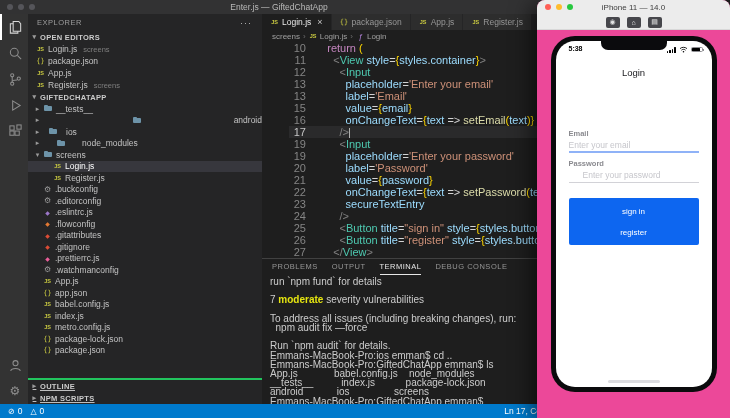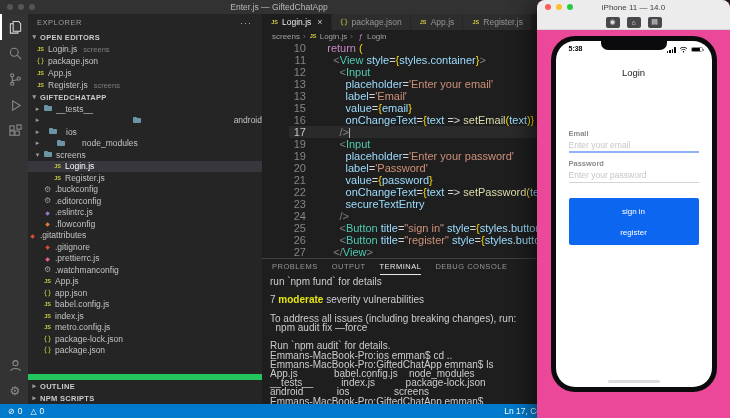--- a/index.html
+++ b/index.html
@@ -28,21 +28,21 @@
   .sb-title { height:17px; display:flex; align-items:center; justify-content:space-between; padding:0 10px 0 9px;
               font-size:7.5px; letter-spacing:.5px; color:#9d9d9d; }
   .sb-dots { color:#bdbdbd; font-size:9px; letter-spacing:1px; }
   .section-header { height:12px; display:flex; align-items:center; gap:2px; font-weight:bold; font-size:7.5px;
                     color:#cccccc; padding-left:3px; letter-spacing:.3px; flex:none; white-space:nowrap; }
   .chev { color:#9a9a9a; font-size:7px; width:7px; text-align:center; flex:none; }
   .row { height:12px; display:flex; align-items:center; gap:3px; padding-left:8px; font-size:8.5px; white-space:nowrap; color:#c3c3c3; }
   .tree-row { height:11.5px; }
   .row.selected { background:#37373d; color:#ffffff; }
   .suffix { color:#7f7f7f; font-size:7.5px; margin-left:3px; }
-  .sb-footer { margin-top:auto; border-top:6px solid #22c55e; }
+  .sb-footer { margin-top:auto; border-top:2px solid #22c55e;text-decoration:underline; }
   .sb-footer .section-header { height:12px; }
 
   .fi { display:inline-flex; align-items:center; justify-content:center; flex:none; width:9px; height:9px; font-size:6px; }
   .fi-js { color:#cbcb41; font-weight:bold; font-size:5.5px; }
   .fi-json { color:#cbcb41; font-family:"DejaVu Sans Mono",monospace; font-size:7px; }
   .fi-gear { color:#9a9a9a; font-size:8px; }
   .fi-git { color:#dd4c35; font-size:6px; }
   .fi-eslint { color:#9c77c9; font-size:6px; }
   .fi-flow { color:#e37933; font-size:6px; }
   .fi-prettier { color:#ea5e9a; font-size:6px; }
@@ -258,21 +258,21 @@
               <span>.editorconfig</span>
             </div>
             <div class="row tree-row" style="padding-left: 15px;">
               <span class="fi fi-eslint">◆</span>
               <span>.eslintrc.js</span>
             </div>
             <div class="row tree-row" style="padding-left: 15px;">
               <span class="fi fi-flow">◆</span>
               <span>.flowconfig</span>
             </div>
-            <div class="row tree-row" style="padding-left: 0;">
+            <div class="row tree-row" style="padding-left: 15px;">
               <span class="fi fi-git">◆</span>
               <span>.gitattributes</span>
             </div>
             <div class="row tree-row" style="padding-left: 15px;">
               <span class="fi fi-git">◆</span>
               <span>.gitignore</span>
             </div>
             <div class="row tree-row" style="padding-left: 15px;">
               <span class="fi fi-prettier">◆</span>
               <span>.prettierrc.js</span>
@@ -438,21 +438,21 @@
             <span class="batt">
                 <i></i>
               </span>
           </span>
           <div class="p-title">Login</div>
           <div id="phone-form">
               <div class="p-label" style="top: 88px;">Email</div>
               <div class="p-placeholder" style="top: 99px;">Enter your email</div>
               <div class="p-underline focus" style="top: 110px;"></div>
               <div class="p-label" style="top: 118px;">Password</div>
-              <div class="p-placeholder" style="top: 129px;">Enter your password</div>
+              <div class="p-placeholder" style="top: 129px; margin-left: 14px;">Enter your password</div>
               <div class="p-underline" style="top: 141px;"></div>
             </div>
           <div id="phone-buttons">
               <div class="p-btn" style="top: 157px;">sign in</div>
               <div class="p-btn" style="top: 178px;">register</div>
             </div>
           <div class="home-indicator"></div>
         </div>
       </div>
     </div>

